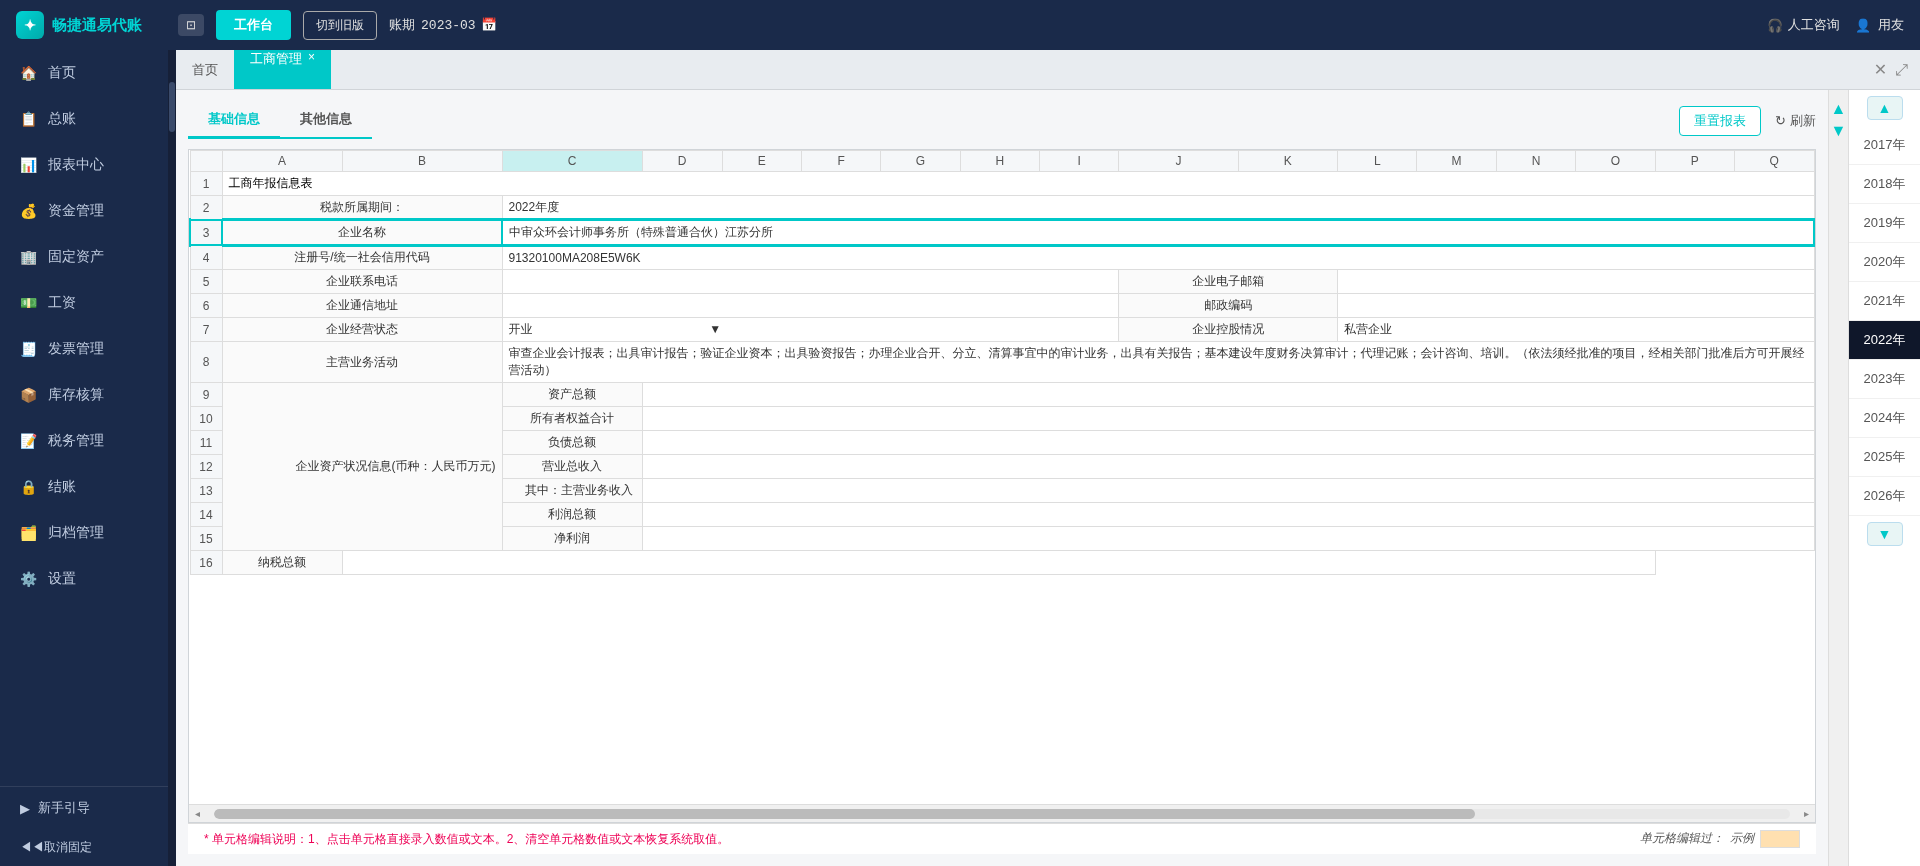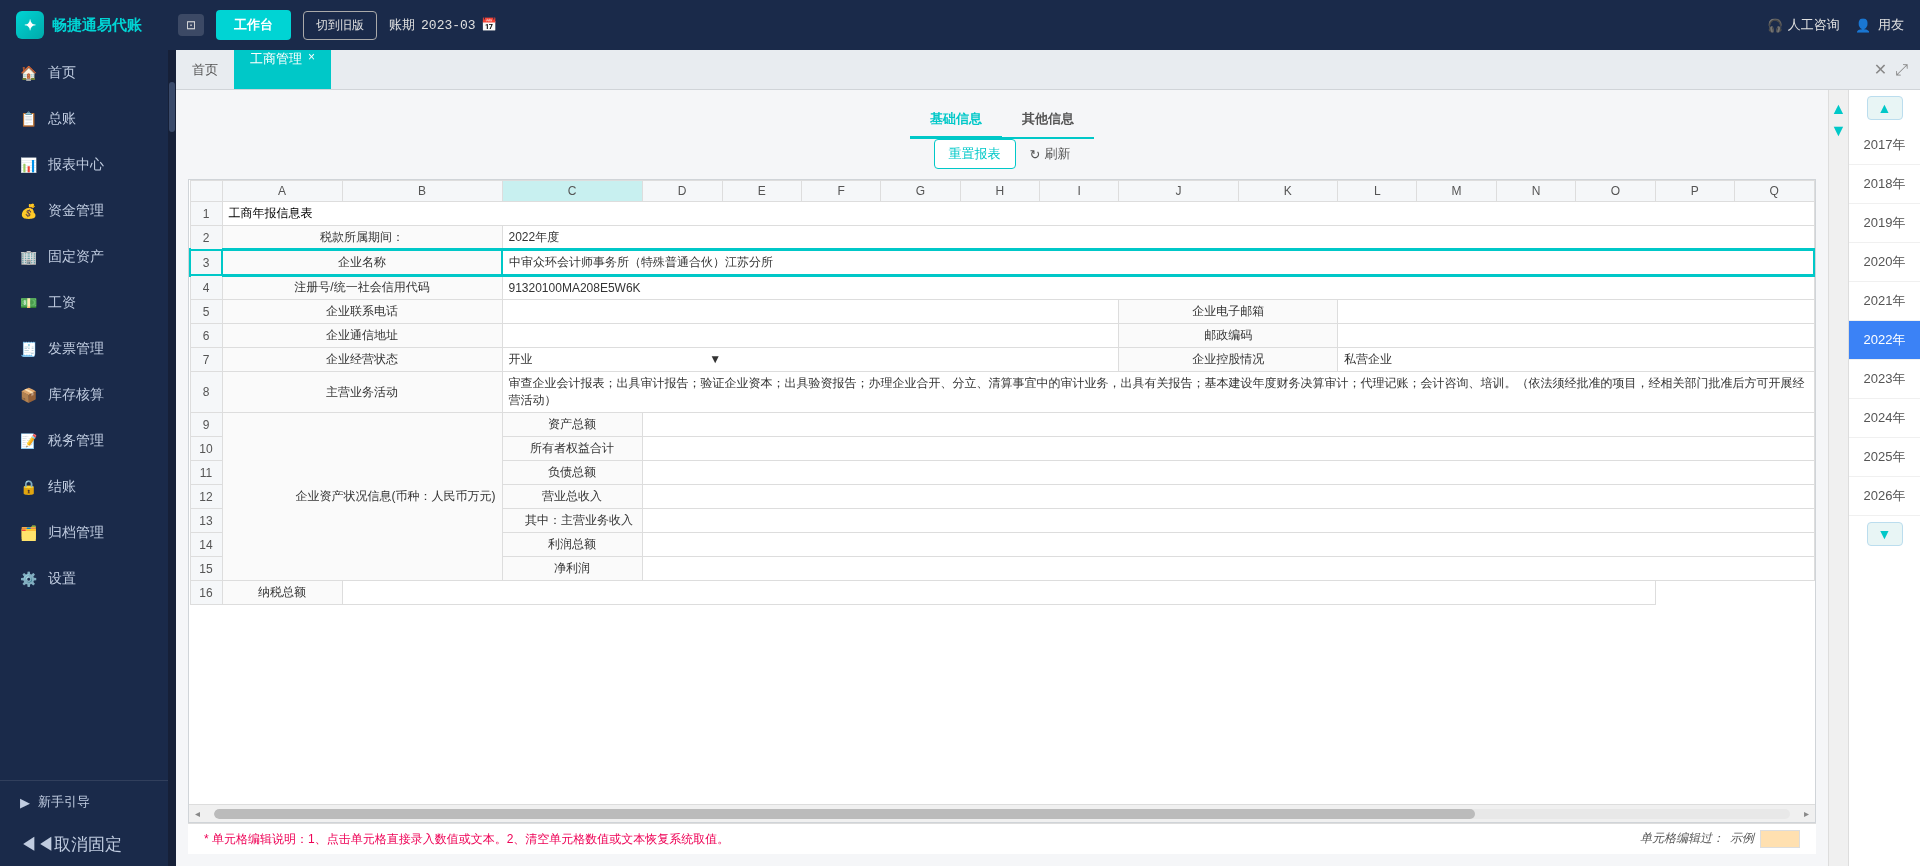--- a/index.html
+++ b/index.html
@@ -25,41 +25,41 @@
     
     
     .main-layout { display: flex; height: calc(100vh - 50px); }
     
     
     .sidebar { width: 168px; background: #1a2a4a; display: flex; flex-direction: column; overflow-y: auto; }
     .nav-item { display: flex; align-items: center; gap: 10px; padding: 14px 20px; color: #c0cce0; cursor: pointer; font-size: 14px; transition: background 0.2s; }
     .nav-icon { width: 18px; height: 18px; display: flex; align-items: center; justify-content: center; font-size: 14px; }
     .sidebar-bottom { margin-top: auto; border-top: 1px solid rgba(255,255,255,0.1); }
     .new-user-btn { display: flex; align-items: center; gap: 8px; padding: 12px 20px; color: #c0cce0; cursor: pointer; font-size: 13px; }
-    .pin-btn { display: flex; align-items: center; gap: 8px; padding: 10px 20px; color: #c0cce0; cursor: pointer; font-size: 17px; }
+    .pin-btn { display: flex; align-items: center; gap: 8px; padding: 10px 20px; color: #c0cce0; cursor: pointer; font-size: 12px; }
     
     
     .content-area { flex: 1; display: flex; flex-direction: column; overflow: hidden; background: #f5f6f8; }
     
     
     .tab-bar { display: flex; align-items: center; background: #e8ecf0; height: 40px; padding-left: 0; border-bottom: 1px solid #d0d4d8; }
     .tab-home { padding: 0 16px; height: 100%; display: flex; align-items: center; color: #555; cursor: pointer; font-size: 13px; }
     .tab-active { background: #00c8c8; color: white; padding: 0 16px; height: 100%; display: flex; align-items: flex-start; gap: 6px; cursor: pointer; font-size: 13px; }
     .tab-close { font-size: 12px; cursor: pointer; }
     .tab-actions { margin-left: auto; display: flex; align-items: center; gap: 8px; padding-right: 12px; color: #888; }
     .tab-action-btn { cursor: pointer; font-size: 16px; color: #888; }
     
     
     .page-content { flex: 1; display: flex; overflow: hidden; }
     
     
     .spreadsheet-container { flex: 1; display: flex; flex-direction: column; padding: 12px; overflow: hidden; }
     
     
-    .toolbar-row { display: flex; align-items: center; justify-content: space-between; margin-bottom: 10px; flex-direction: column; }
+    .toolbar-row { display: flex; align-items: center; justify-content: space-between; margin-bottom: 10px; }
     
     
     .sub-tabs { display: flex; gap: 0; border-bottom: 2px solid #00c8c8; }
     .sub-tab { padding: 8px 20px; cursor: pointer; font-size: 13px; color: #555; border-bottom: 3px solid transparent; margin-bottom: -2px; font-weight: bold; }
     .sub-tab.active { color: #00c8c8; border-bottom: 3px solid #00c8c8; font-weight: bold; }
     
     .toolbar-right { display: flex; align-items: center; gap: 14px; }
     .reset-btn { border: 1px solid #00c8c8; background: white; color: #00c8c8; padding: 5px 14px; border-radius: 4px; cursor: pointer; font-size: 13px; }
     .refresh-btn { background: none; border: none; color: #555; cursor: pointer; font-size: 13px; display: flex; align-items: center; gap: 4px; }
     
@@ -99,21 +99,21 @@
     .h-scroll-arrow { padding: 0 6px; color: #888; cursor: pointer; font-size: 10px; }
     
     
     .bottom-bar { background: white; border-top: 1px solid #ddd; padding: 6px 16px; display: flex; align-items: center; justify-content: space-between; font-size: 12px; color: #e05; }
     .bottom-right { color: #555; display: flex; align-items: flex-start; gap: 6px; font-style: italic; }
     .sample-cell { background: #ffe0b0; width: 40px; height: 18px; display: inline-block; border: 1px solid #ddd; vertical-align: middle; }
     
     
     .right-panel { width: 72px; background: white; border-left: 1px solid #ddd; display: flex; flex-direction: column; align-items: center; overflow-y: auto; }
     .year-item { width: 100%; text-align: center; padding: 10px 4px; cursor: pointer; color: #555; font-size: 13px; border-bottom: 1px solid #f0f0f0; }
-    .year-item.active { background: #3b82f6; color: white; }
+    .year-item.active { background: #0f172a; color: white; }
     .year-nav { width: 100%; display: flex; flex-direction: column; align-items: center; padding: 6px; gap: 4px; }
     .year-nav-btn { width: 36px; height: 24px; background: #e8f5f5; border: 1px solid #bde; border-radius: 4px; cursor: pointer; display: flex; align-items: center; justify-content: center; color: #00c8c8; font-size: 14px; }
     
     
     .panel-toggle { width: 20px; background: #f0f0f0; border-left: 1px solid #ddd; display: flex; flex-direction: column; align-items: center; justify-content: flex-start; padding-top: 10px; cursor: pointer; }
     .toggle-arrow { color: #00c8c8; font-size: 16px; }
   </style>
 </head>
 <body>
 

